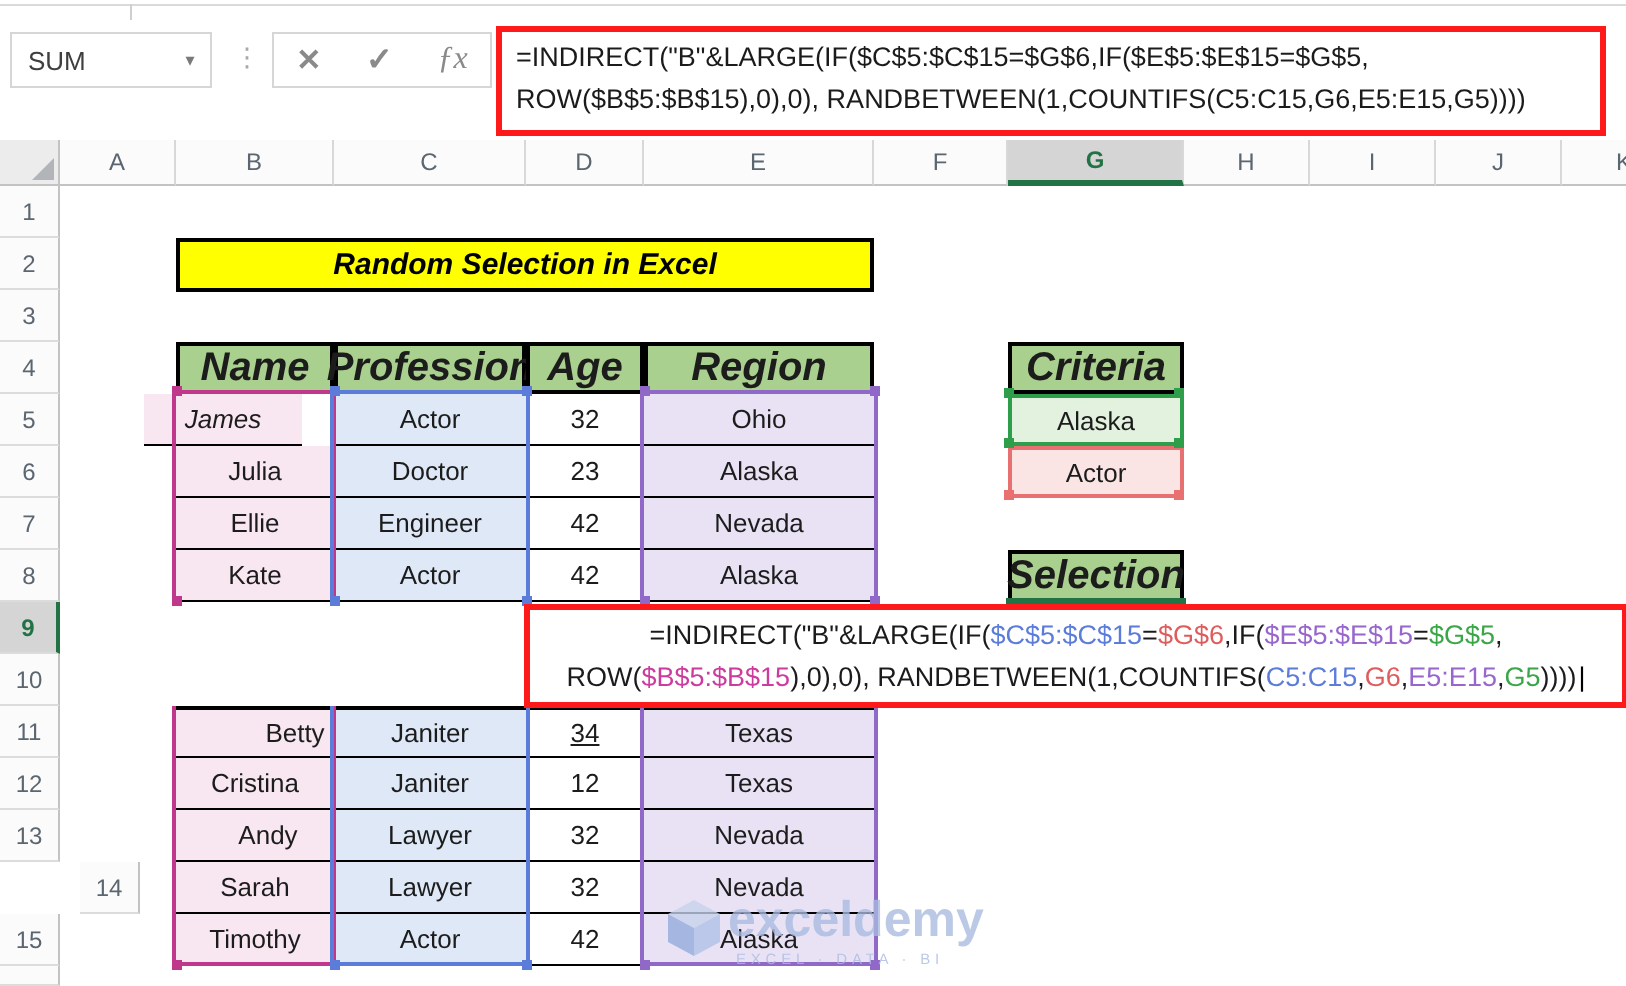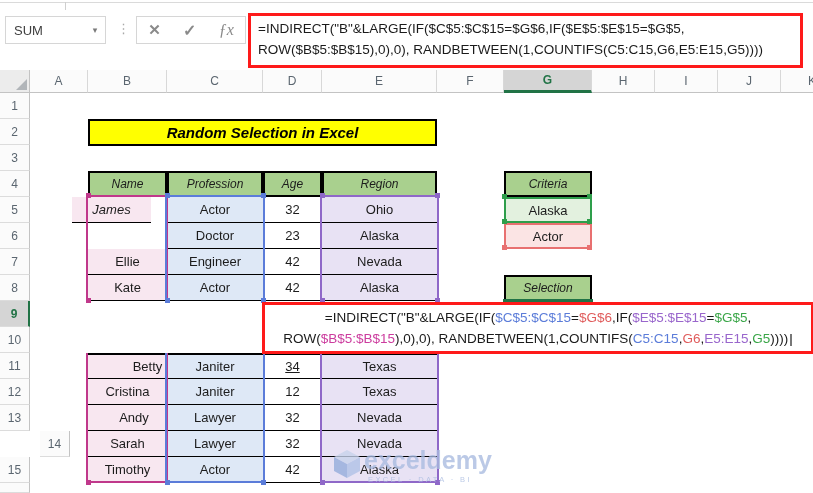--- a/index.html
+++ b/index.html
@@ -34,21 +34,21 @@
   .colhdr.sel{background:#d5d5d5;color:var(--excel-green);font-weight:bold;
               border-bottom:3px solid var(--excel-green)}
   .rowhdr{position:absolute;left:0;width:30px;background:#fbfbfb;box-sizing:border-box;
           border-right:1px solid #c3c3c3;border-bottom:1px solid #dcdcdc;color:#5b6670;
           font-size:12px;display:flex;align-items:center;justify-content:center}
   .rowhdr.sel{background:#d5d5d5;color:var(--excel-green);font-weight:bold;
               border-right:2px solid var(--excel-green)}
   
   .cell{position:absolute;display:flex;align-items:center;justify-content:center;
         font-size:13px;color:#1c1c1c;box-sizing:border-box;background:#fff}
-  .th{font-weight:normal;font-style:italic;font-size:12px;background:var(--header-fill);
+  .th{font-weight:bold;font-style:italic;font-size:20px;background:var(--header-fill);
       border:2px solid #000;z-index:2}
   .td{border-bottom:1px solid #000;z-index:1}
   .bt{border-top:2px solid #000}
   .f-name{background:var(--name-fill)}
   .f-prof{background:var(--prof-fill)}
   .f-age{background:#fff;border-left:1.5px solid #000;border-right:1.5px solid #000}
   .f-region{background:var(--region-fill)}
   .banner{position:absolute;left:88px;top:119px;width:349px;height:27px;background:var(--banner-yellow);
           border:2px solid #000;box-sizing:border-box;display:flex;align-items:center;justify-content:center;
           font-weight:bold;font-style:italic;font-size:15px;color:#000}
@@ -155,20 +155,21 @@
       <div class="rowhdr" style="left: 0px; top: 457px; width: 30px; height: 26px; position: absolute;">15</div>
       <div class="rowhdr" style="left: 0px; top: 483px; width: 30px; height: 10px; position: absolute;"></div>
       <div class="cell th" style="left: 88px; top: 171px; width: 79px; height: 26px; position: absolute;">Name</div>
       <div class="cell th" style="left: 167px; top: 171px; width: 96px; height: 26px; position: absolute;">Profession</div>
       <div class="cell th" style="left: 263px; top: 171px; width: 59px; height: 26px; position: absolute;">Age</div>
       <div class="cell th" style="left: 322px; top: 171px; width: 115px; height: 26px; position: absolute;">Region</div>
       <div class="cell td f-name" style="left: 72px; top: 197px; width: 79px; height: 26px; position: absolute; font-style: italic;">James</div>
       <div class="cell td f-prof" style="left: 167px; top: 197px; width: 96px; height: 26px; position: absolute;">Actor</div>
       <div class="cell td f-age" style="left: 263px; top: 197px; width: 59px; height: 26px; position: absolute;">32</div>
       <div class="cell td f-region" style="left: 322px; top: 197px; width: 115px; height: 26px; position: absolute;">Ohio</div>
+      <div class="cell td f-name" style="left: 88px; top: 223px; width: 79px; height: 26px; position: absolute;">Julia</div>
       <div class="cell td f-prof" style="left: 167px; top: 223px; width: 96px; height: 26px; position: absolute;">Doctor</div>
       <div class="cell td f-age" style="left: 263px; top: 223px; width: 59px; height: 26px; position: absolute;">23</div>
       <div class="cell td f-region" style="left: 322px; top: 223px; width: 115px; height: 26px; position: absolute;">Alaska</div>
       <div class="cell td f-name" style="left: 88px; top: 249px; width: 79px; height: 26px; position: absolute;">Ellie</div>
       <div class="cell td f-prof" style="left: 167px; top: 249px; width: 96px; height: 26px; position: absolute;">Engineer</div>
       <div class="cell td f-age" style="left: 263px; top: 249px; width: 59px; height: 26px; position: absolute;">42</div>
       <div class="cell td f-region" style="left: 322px; top: 249px; width: 115px; height: 26px; position: absolute;">Nevada</div>
       <div class="cell td f-name" style="left: 88px; top: 275px; width: 79px; height: 26px; position: absolute;">Kate</div>
       <div class="cell td f-prof" style="left: 167px; top: 275px; width: 96px; height: 26px; position: absolute;">Actor</div>
       <div class="cell td f-age" style="left: 263px; top: 275px; width: 59px; height: 26px; position: absolute;">42</div>

